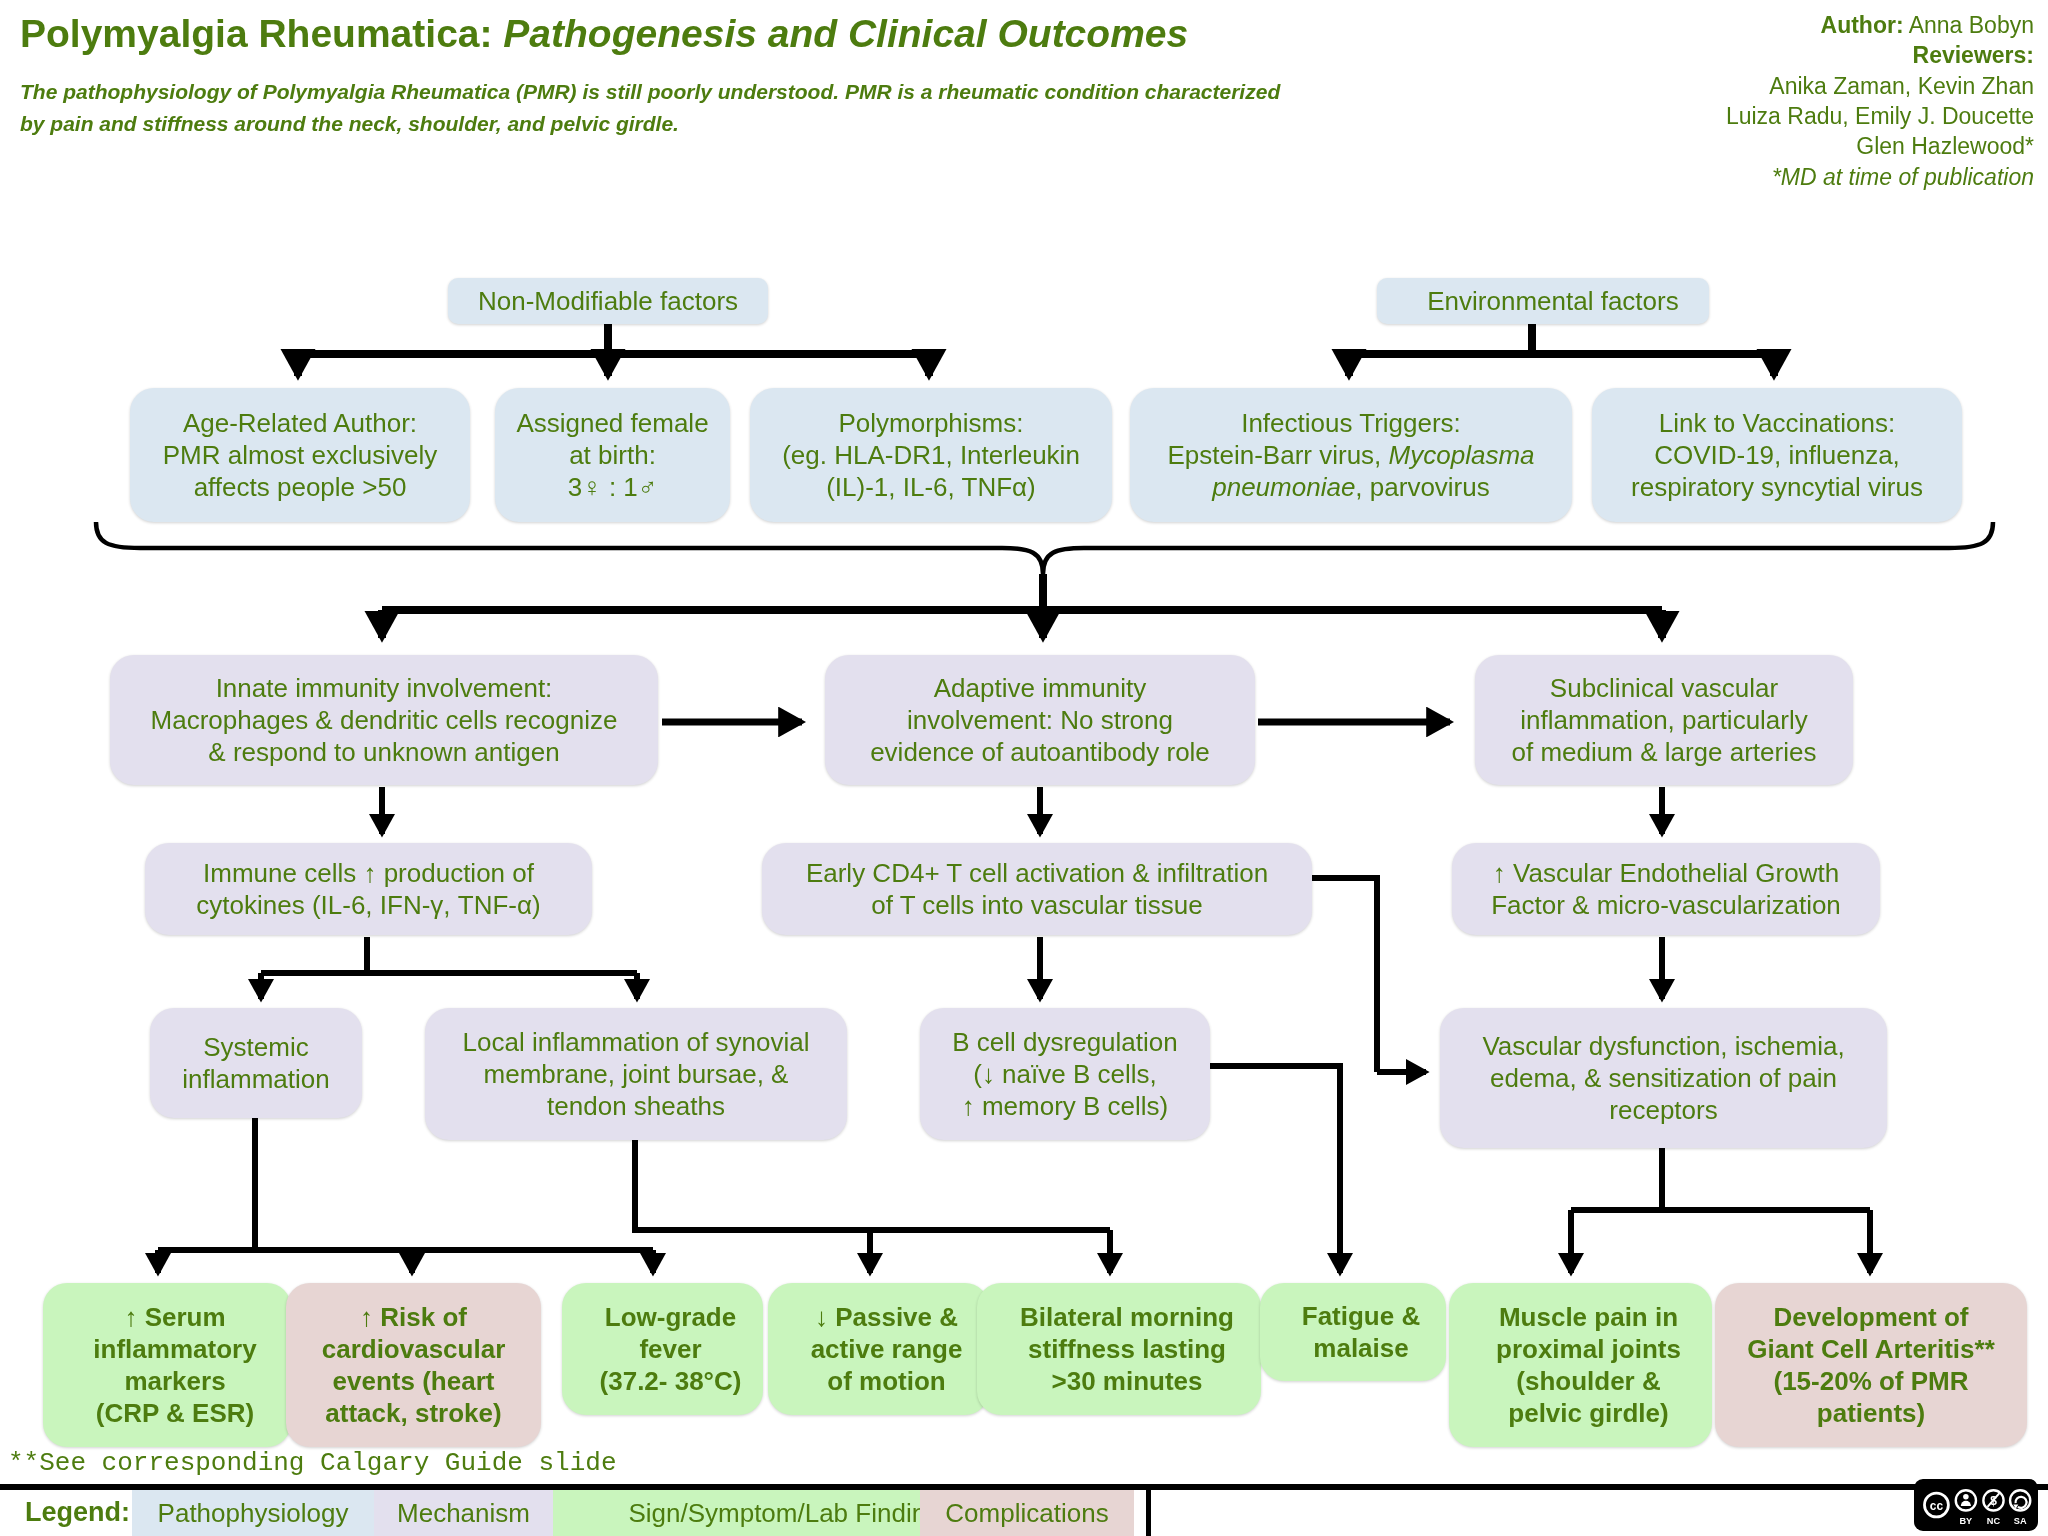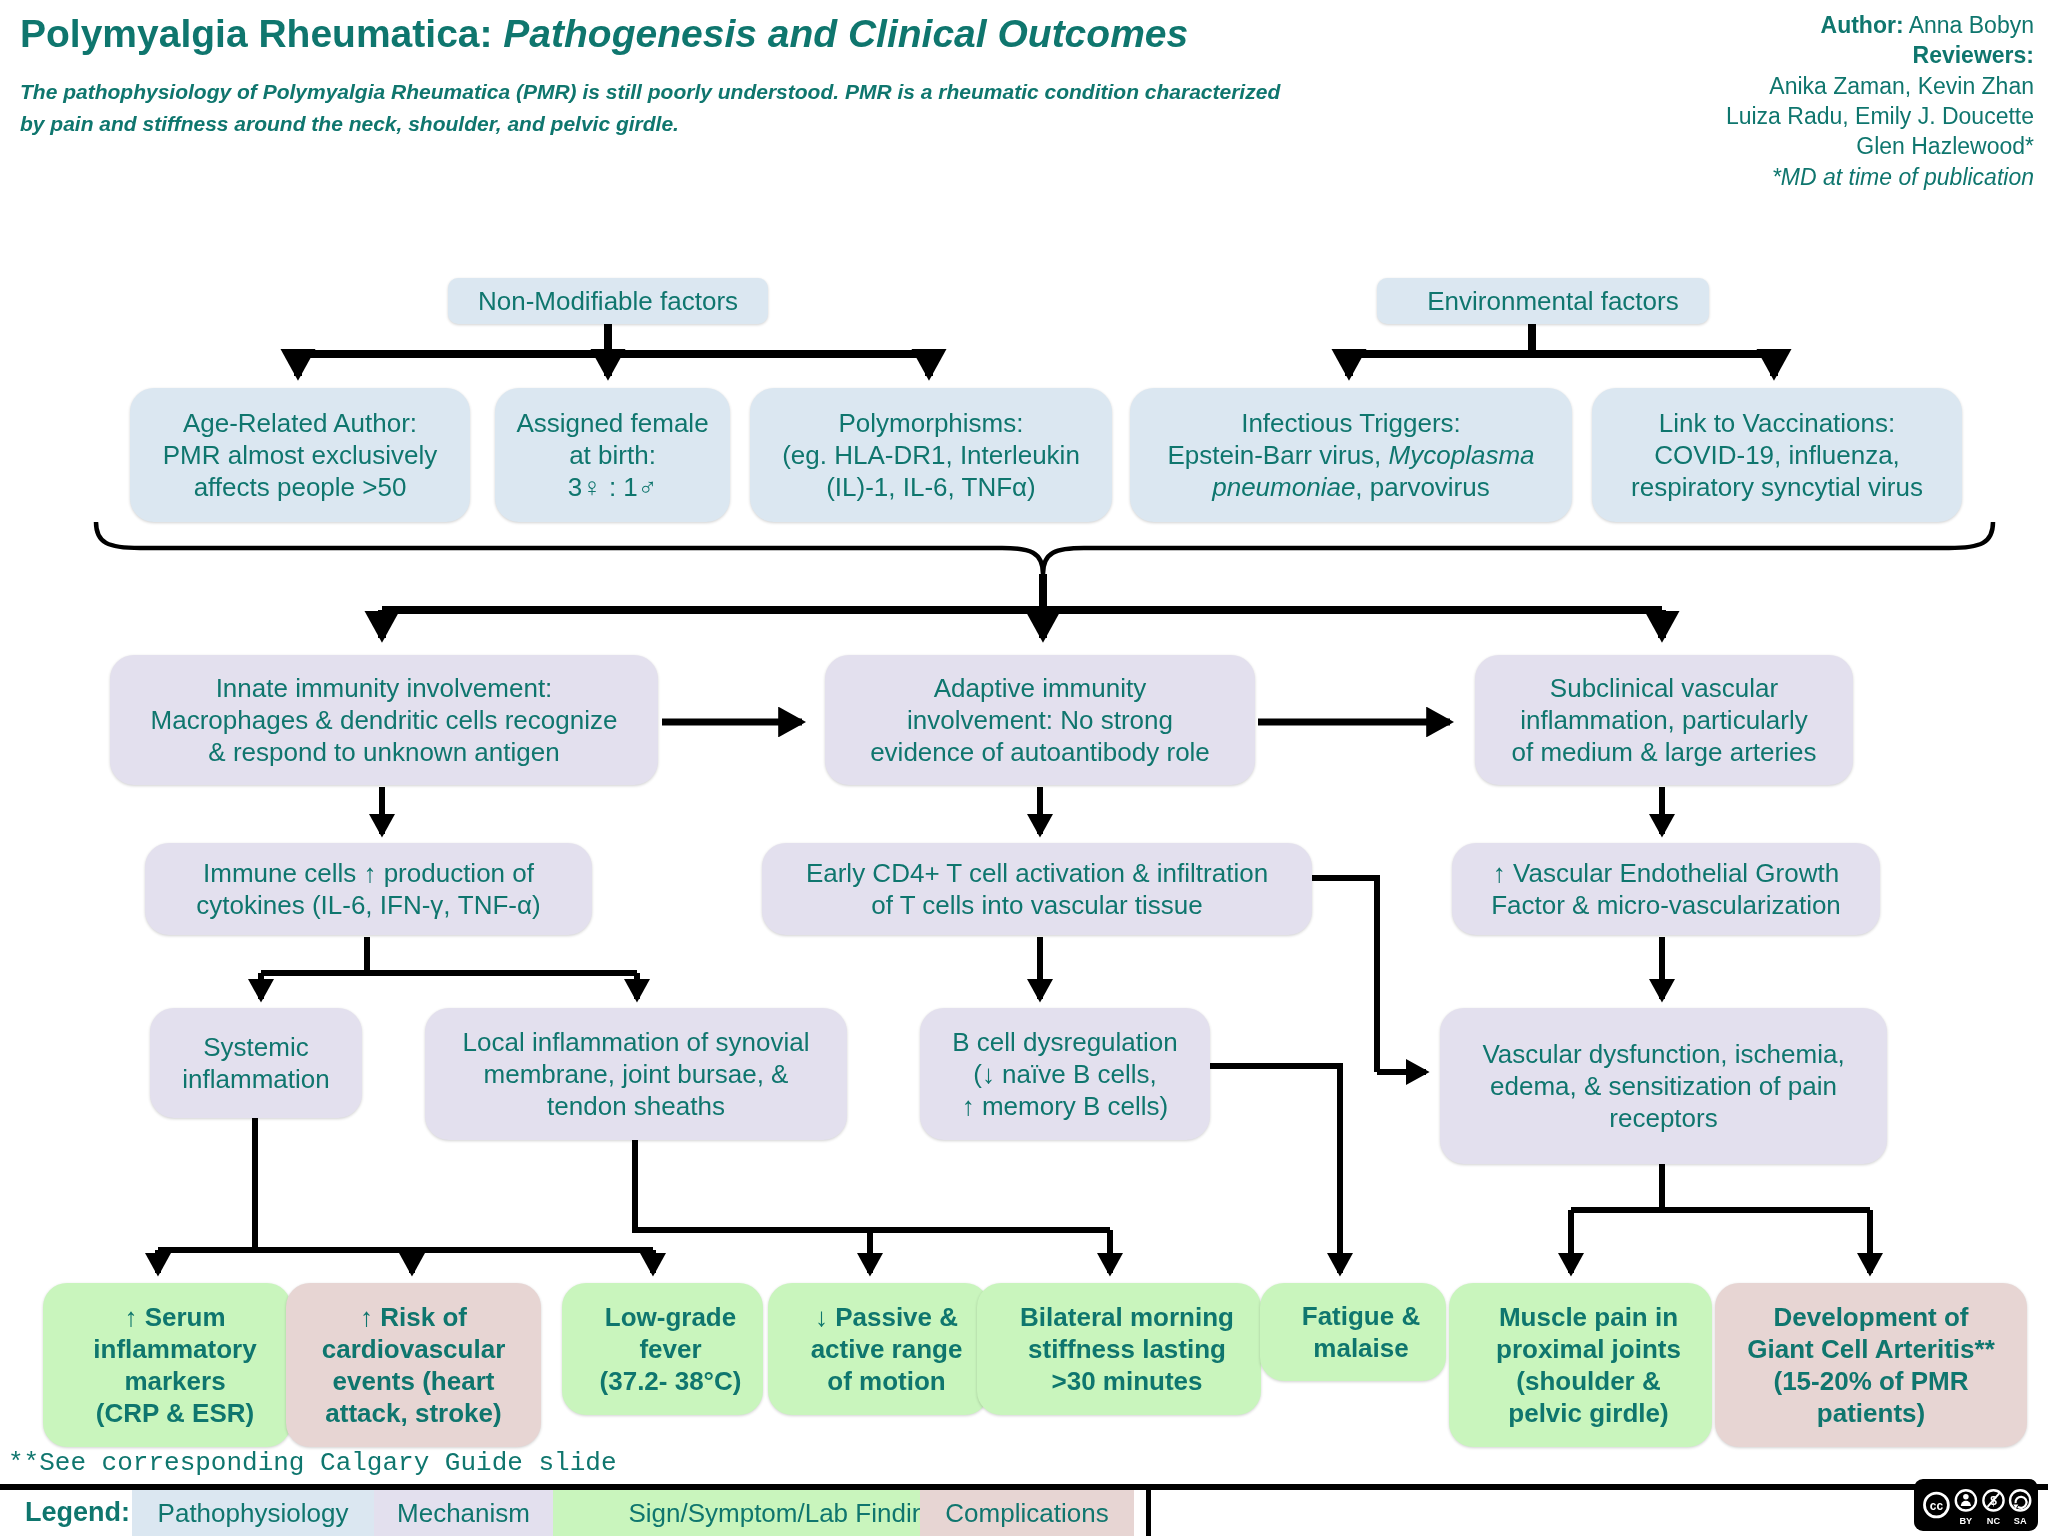--- a/index.html
+++ b/index.html
@@ -1,18 +1,18 @@
 <!DOCTYPE html>
 <html><head>
 <meta charset="utf-8">
 <style>
   html,body{margin:0;padding:0;background:#888;}
   .canvas{
     position:relative; width:2048px; height:1536px; background:#ffffff;
-    font-family:"Liberation Sans", sans-serif; color:#0f766e; overflow:hidden;
+    font-family:"Liberation Sans", sans-serif; color:#4d7c0f; overflow:hidden;
   }
   svg.connectors{position:absolute;left:0;top:0;z-index:1;}
   .box{
     position:absolute; z-index:2; display:flex; flex-direction:column;
     align-items:center; justify-content:center; text-align:center;
     border-radius:24px; font-size:26px; line-height:1.24;
     box-shadow:0 1px 3px rgba(0,0,0,0.18);
   }
   .box .ln{white-space:nowrap;}
   .cat{border-radius:10px; font-size:26px;}
@@ -215,21 +215,21 @@
   <div class="box purple" style="left:425px;top:1008px;width:422px;height:132px;">
       <div class="ln">Local inflammation of synovial</div>
       <div class="ln">membrane, joint bursae, &amp;</div>
       <div class="ln">tendon sheaths</div>
     </div>
   <div class="box purple" style="left:920px;top:1008px;width:290px;height:132px;align-items:center;">
       <div class="ln">B cell dysregulation</div>
       <div class="ln">(↓ naïve B cells,</div>
       <div class="ln">↑ memory B cells)</div>
     </div>
-  <div class="box purple" style="left:1440px;top:1008px;width:447px;height:156px;">
+  <div class="box purple" style="left:1440px;top:1008px;width:447px;height:140px;">
       <div class="ln">Vascular dysfunction, ischemia,</div>
       <div class="ln">edema, &amp; sensitization of pain</div>
       <div class="ln">receptors</div>
     </div>
 
   <div class="box green" style="left:43px;top:1283px;width:232px;height:164px;">
       <div class="ln">↑ Serum</div>
       <div class="ln">inflammatory</div>
       <div class="ln">markers</div>
       <div class="ln">(CRP &amp; ESR)</div>

